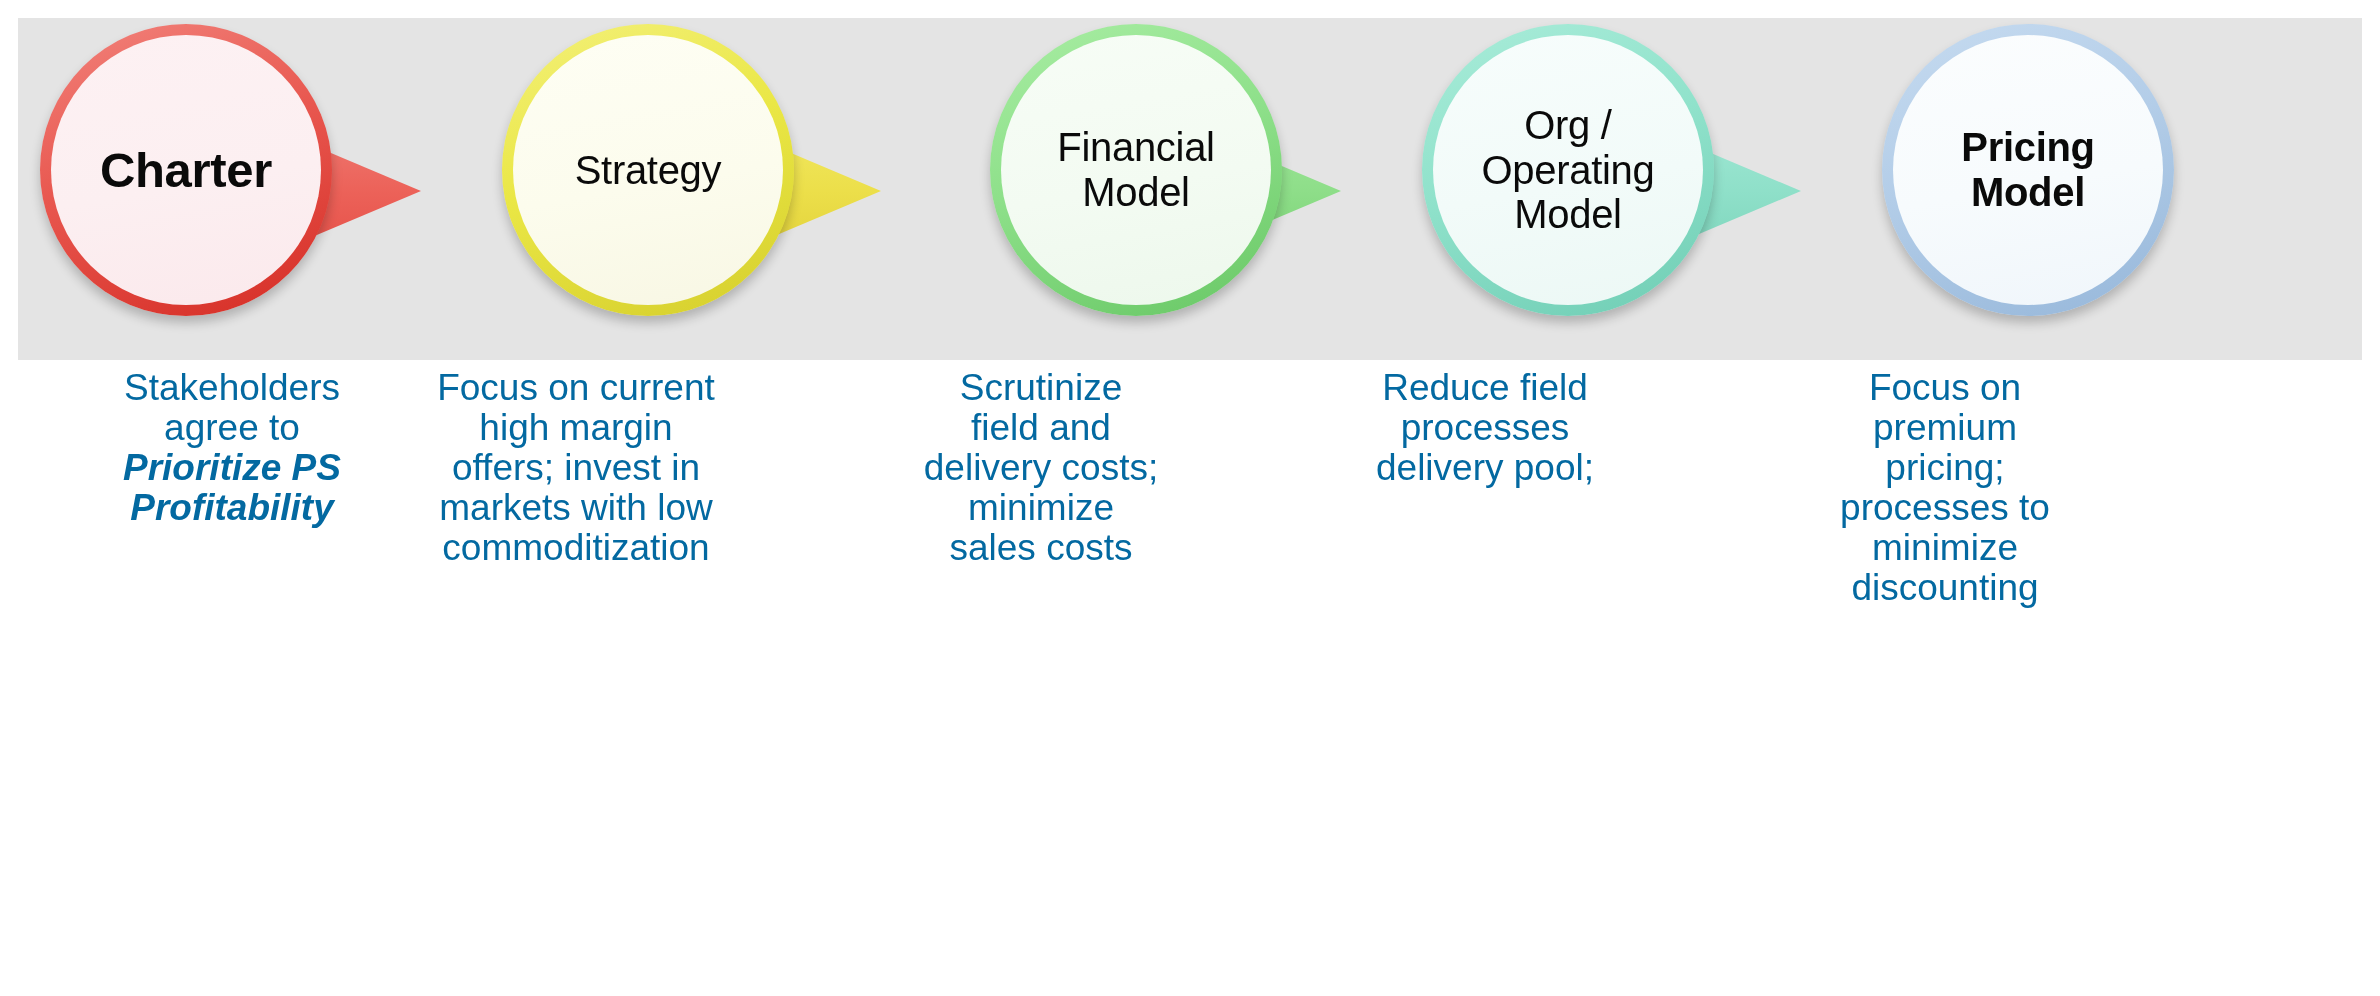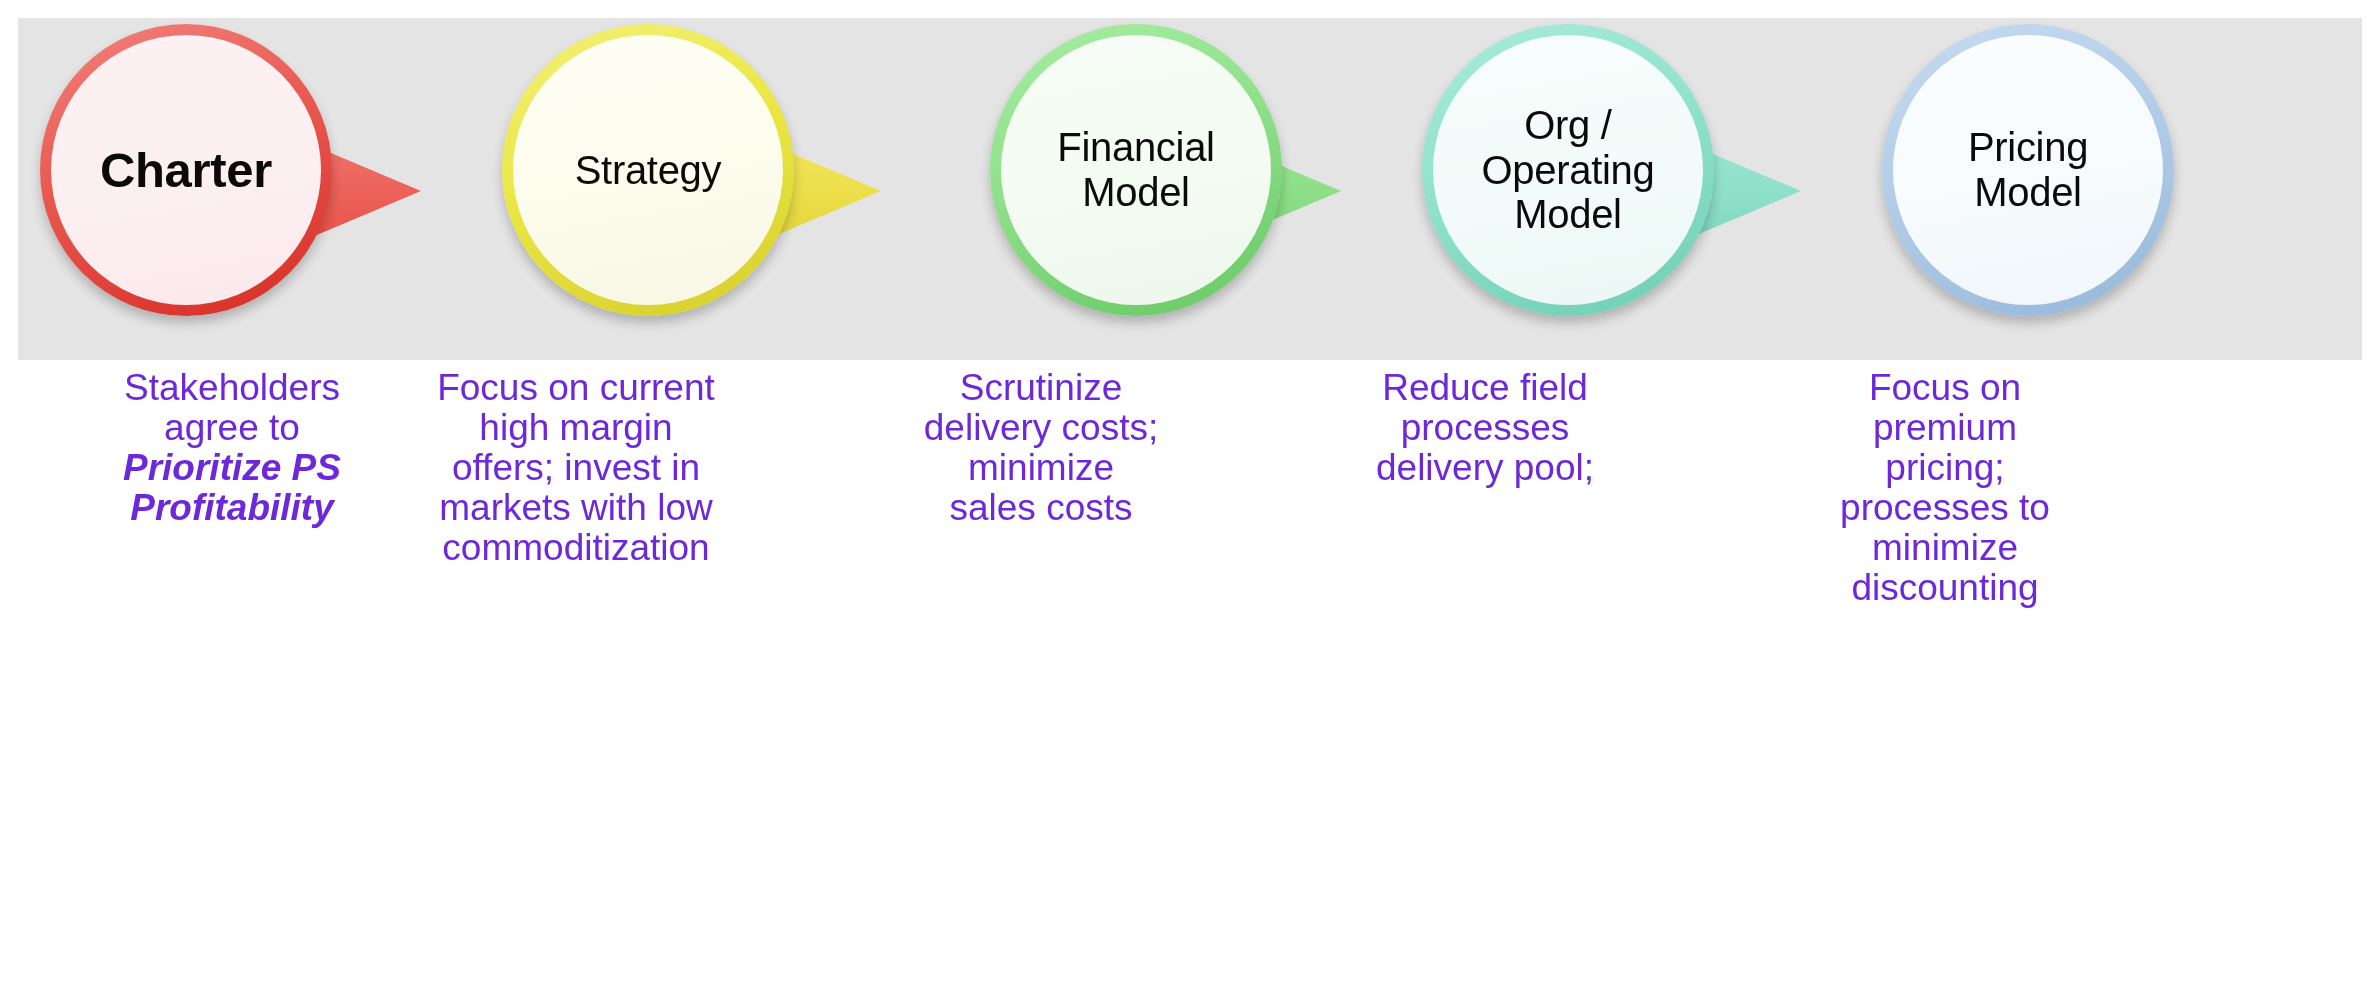--- a/index.html
+++ b/index.html
@@ -72,21 +72,21 @@
   .node.n3 .circle{left:26px;}
   .node.n4 .circle{left:26px;}
 
   
   .captions{
     position:absolute;left:0;top:368px;width:2380px;height:620px;
   }
   .caption{
     position:absolute;top:0;width:370px;
     text-align:center;
-    font-size:37px;line-height:1.08;color:#6d28d9;
+    font-size:37px;line-height:1.08;color:#0369a1;
   }
   .caption .para{margin:0;}
   .caption .em{font-weight:bold;font-style:italic;}
   .caption.p0{left:47px;}
   .caption.p1{left:391px;}
   .caption.p2{left:856px;}
   .caption.p3{left:1300px;}
   .caption.p4{left:1760px;}
 </style>
 </head>
@@ -180,21 +180,21 @@
         <div class="inner" style="background:linear-gradient(170deg,#f7fdfc 0%,#f2fbf9 55%,#ecf8f5 100%);"></div>
         <div class="circle-label">
           <div>Org /</div>
           <div>Operating</div>
           <div>Model</div>
         </div>
       </div>
     </div>
 
     <div class="node n4">
-      <div class="circle" style="background:linear-gradient(160deg,#c6dbf0 0%,#b3cde8 45%,#96b7da 100%);">
+      <div class="circle" style="background:linear-gradient(160deg,#c6dbf0 0%,#b3cde8 45%,#96b7da 100%);font-weight:bold;">
         <div class="inner" style="background:linear-gradient(170deg,#fbfdfe 0%,#f7fbfd 55%,#f0f6fb 100%);"></div>
         <div class="circle-label">
           <div>Pricing</div>
           <div>Model</div>
         </div>
       </div>
     </div>
 
   </div>
 
@@ -210,20 +210,21 @@
     <div class="caption p1">
       <p class="para">Focus on current</p>
       <p class="para">high margin</p>
       <p class="para">offers; invest in</p>
       <p class="para">markets with low</p>
       <p class="para">commoditization</p>
     </div>
 
     <div class="caption p2">
       <p class="para">Scrutinize</p>
+      <p class="para">field and</p>
       <p class="para">delivery costs;</p>
       <p class="para">minimize</p>
       <p class="para">sales costs</p>
     </div>
 
     <div class="caption p3">
       <p class="para">Reduce field</p>
       <p class="para">processes</p>
       <p class="para">delivery pool;</p>
     </div>

